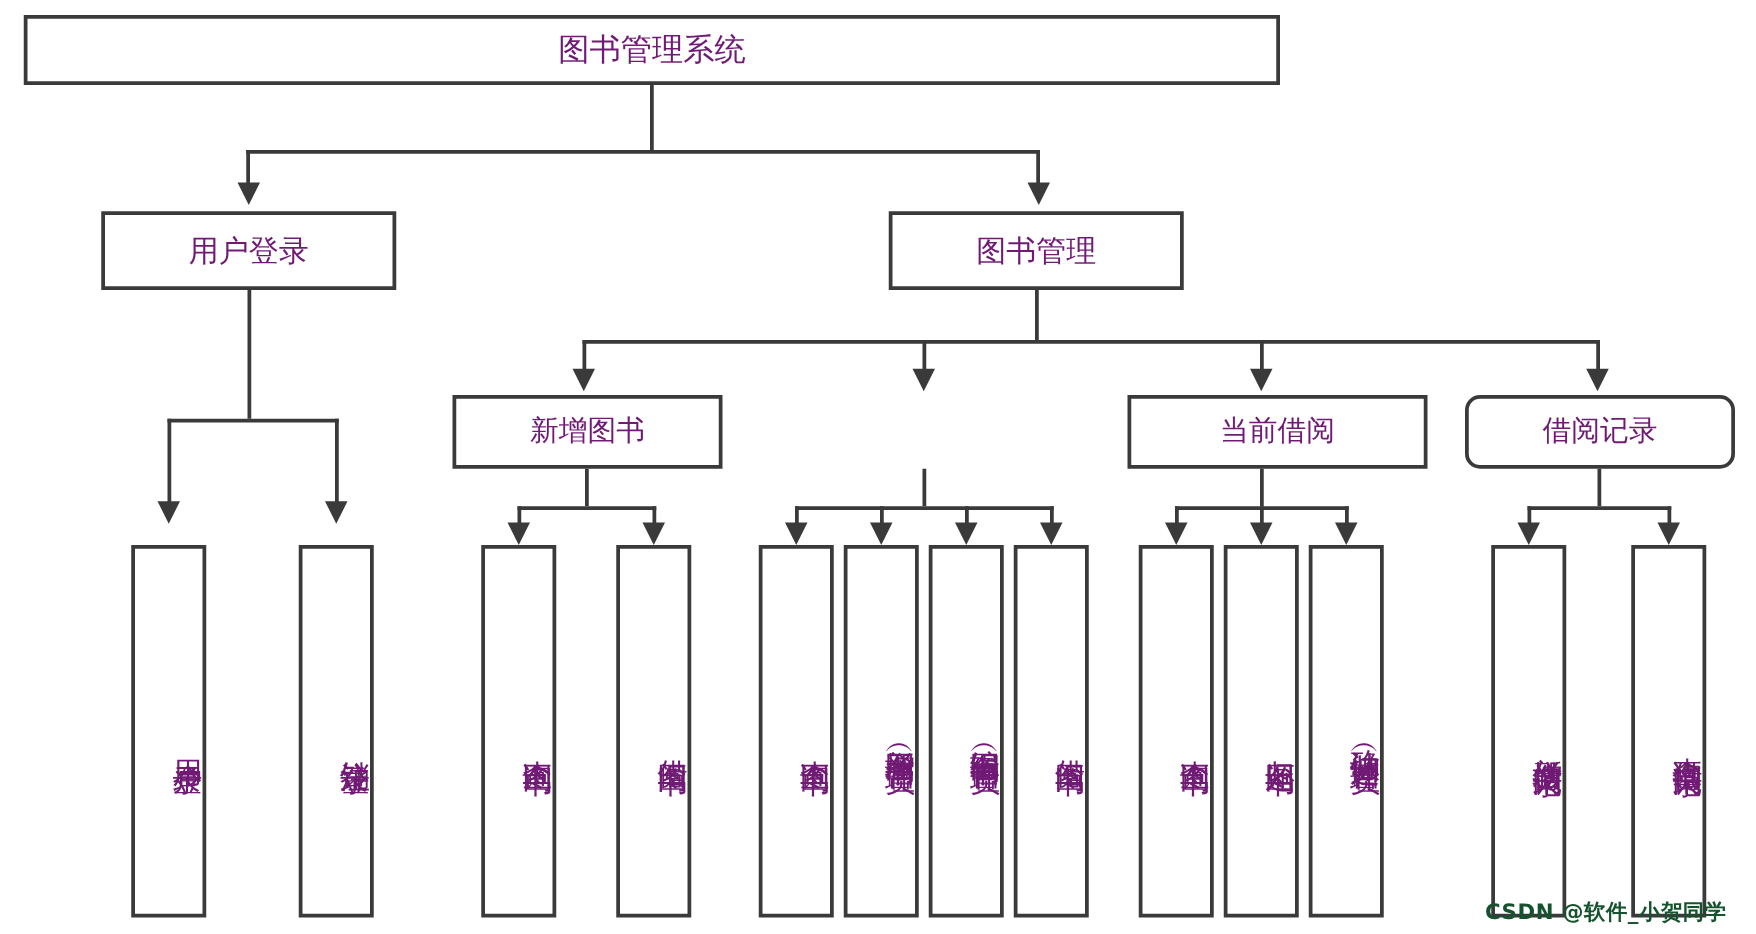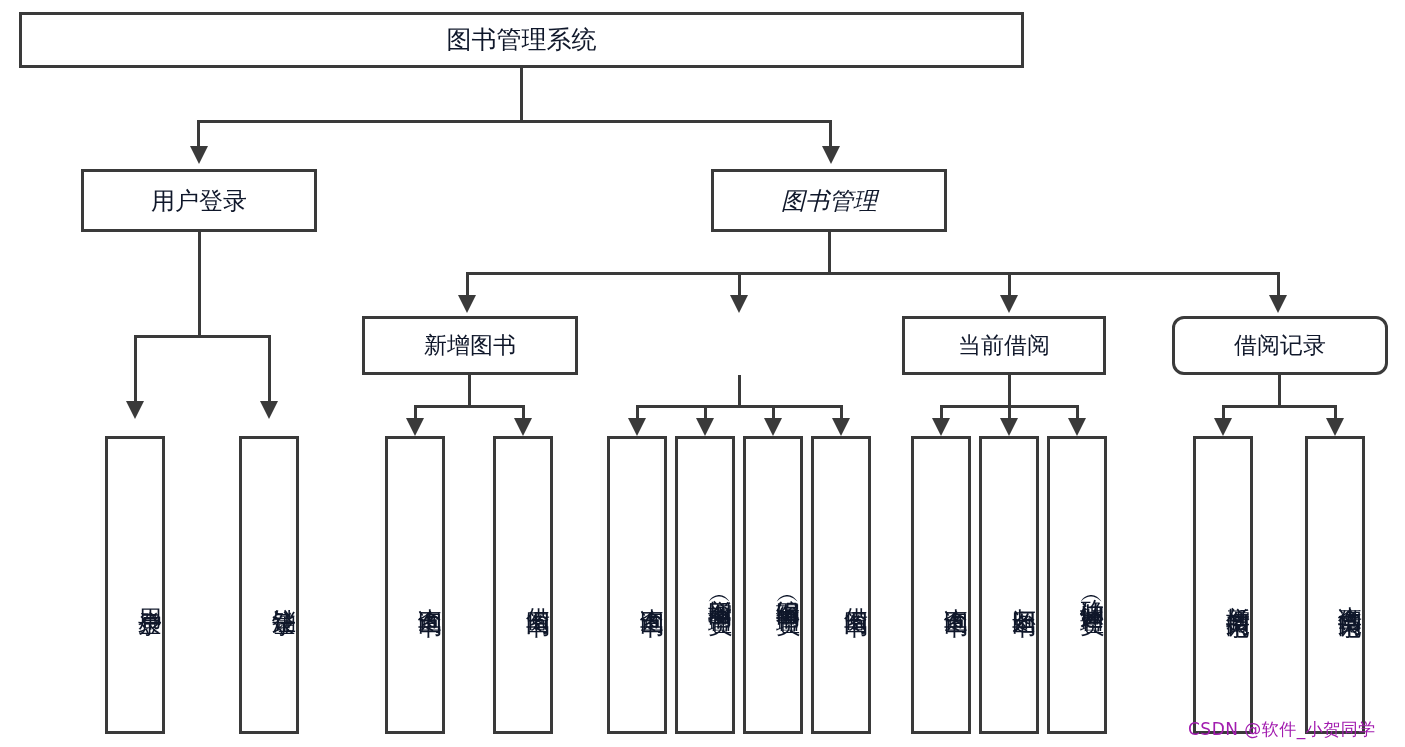--- a/index.html
+++ b/index.html
@@ -18,21 +18,21 @@
     overflow: hidden;
   }
   .node {
     position: absolute;
     box-sizing: border-box;
     border: 3px solid #3a3a3a;
     background: #ffffff;
     display: flex;
     align-items: center;
     justify-content: center;
-    color: #0f172a;
+    color: #701a75;
     text-align: center;
     line-height: 1.25;
   }
   .node.root {
     font-size: 25px;
   }
   .node.lvl2 {
     font-size: 24px;
   }
   .node.lvl3 {
@@ -61,43 +61,44 @@
     position: absolute;
     width: 0;
     height: 0;
     border-left: 9px solid transparent;
     border-right: 9px solid transparent;
     border-top: 18px solid #3a3a3a;
   }
   .watermark {
     position: absolute;
     font-size: 17px;
-    color: #a21caf;
+    color: #14532d;
     white-space: nowrap;
     letter-spacing: 0.5px;
+    font-weight: bold;
   }
 </style>
 </head>
 <body>
 
 <div id="canvas">
 
   <div class="node root" style="left:19px; top:12px; width:1005px; height:56px;">图书管理系统</div>
 
   <div class="vline" style="left:520px; top:68px; width:3px; height:52px;"></div>
 
   <div class="hline" style="left:197px; top:120px; width:635px; height:3px;"></div>
 
   <div class="vline" style="left:197px; top:120px; width:3px; height:28px;"></div>
   <div class="arrow" style="left:190px; top:146px;"></div>
   <div class="vline" style="left:829px; top:120px; width:3px; height:28px;"></div>
   <div class="arrow" style="left:822px; top:146px;"></div>
 
   <div class="node lvl2" style="left:81px; top:169px; width:236px; height:63px;">用户登录</div>
-  <div class="node lvl2" style="left:711px; top:169px; width:236px; height:63px;font-style:italic;">图书管理</div>
+  <div class="node lvl2" style="left:711px; top:169px; width:236px; height:63px;">图书管理</div>
 
   <div class="vline" style="left:198px; top:232px; width:3px; height:103px;"></div>
   <div class="hline" style="left:134px; top:335px; width:137px; height:3px;"></div>
   <div class="vline" style="left:134px; top:335px; width:3px; height:68px;"></div>
   <div class="arrow" style="left:126px; top:401px;"></div>
   <div class="vline" style="left:268px; top:335px; width:3px; height:68px;"></div>
   <div class="arrow" style="left:260px; top:401px;"></div>
 
   <div class="node leaf" style="left:105px; top:436px; width:60px; height:298px;">用户登录</div>
   <div class="node leaf" style="left:239px; top:436px; width:60px; height:298px;">注销登录</div>
@@ -108,21 +109,21 @@
   <div class="vline" style="left:466px; top:272px; width:3px; height:25px;"></div>
   <div class="arrow" style="left:458px; top:295px;"></div>
   <div class="vline" style="left:738px; top:272px; width:3px; height:25px;"></div>
   <div class="arrow" style="left:730px; top:295px;"></div>
   <div class="vline" style="left:1008px; top:272px; width:3px; height:25px;"></div>
   <div class="arrow" style="left:1000px; top:295px;"></div>
   <div class="vline" style="left:1277px; top:272px; width:3px; height:25px;"></div>
   <div class="arrow" style="left:1269px; top:295px;"></div>
 
   <div class="node lvl3" style="left:362px; top:316px; width:216px; height:59px;">新增图书</div>
-  <div class="node lvl3" style="left:902px; top:316px; width:204px; height:59px;">当前借阅</div>
+  <div class="node lvl3" style="left:902px; top:316px; width:240px; height:59px;">当前借阅</div>
   <div class="node lvl3" style="left:1172px; top:316px; width:216px; height:59px;border-radius:12px;">借阅记录</div>
 
   <div class="vline" style="left:468px; top:375px; width:3px; height:30px;"></div>
   <div class="hline" style="left:414px; top:405px; width:111px; height:3px;"></div>
   <div class="vline" style="left:414px; top:405px; width:3px; height:15px;"></div>
   <div class="arrow" style="left:406px; top:418px;"></div>
   <div class="vline" style="left:522px; top:405px; width:3px; height:15px;"></div>
   <div class="arrow" style="left:514px; top:418px;"></div>
 
   <div class="node leaf" style="left:385px; top:436px; width:60px; height:298px;">查询图书</div>

